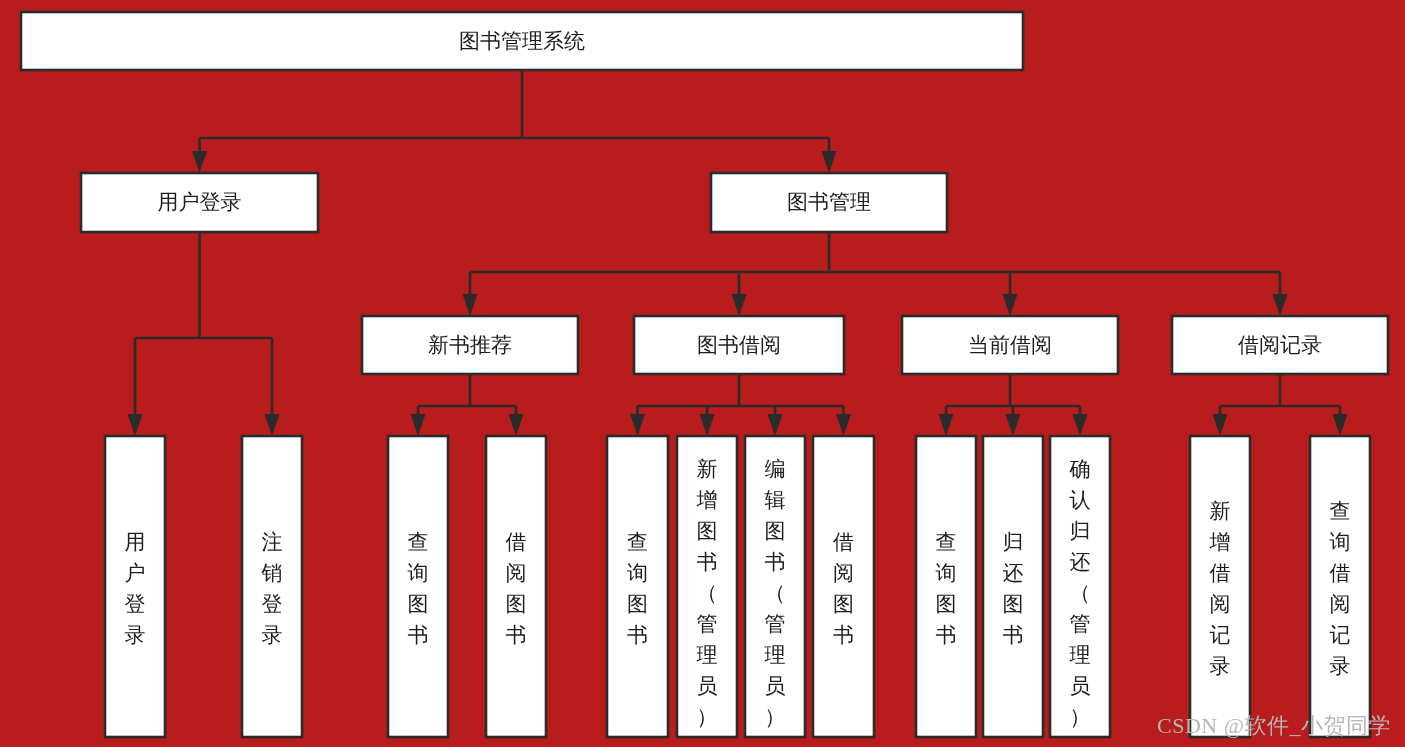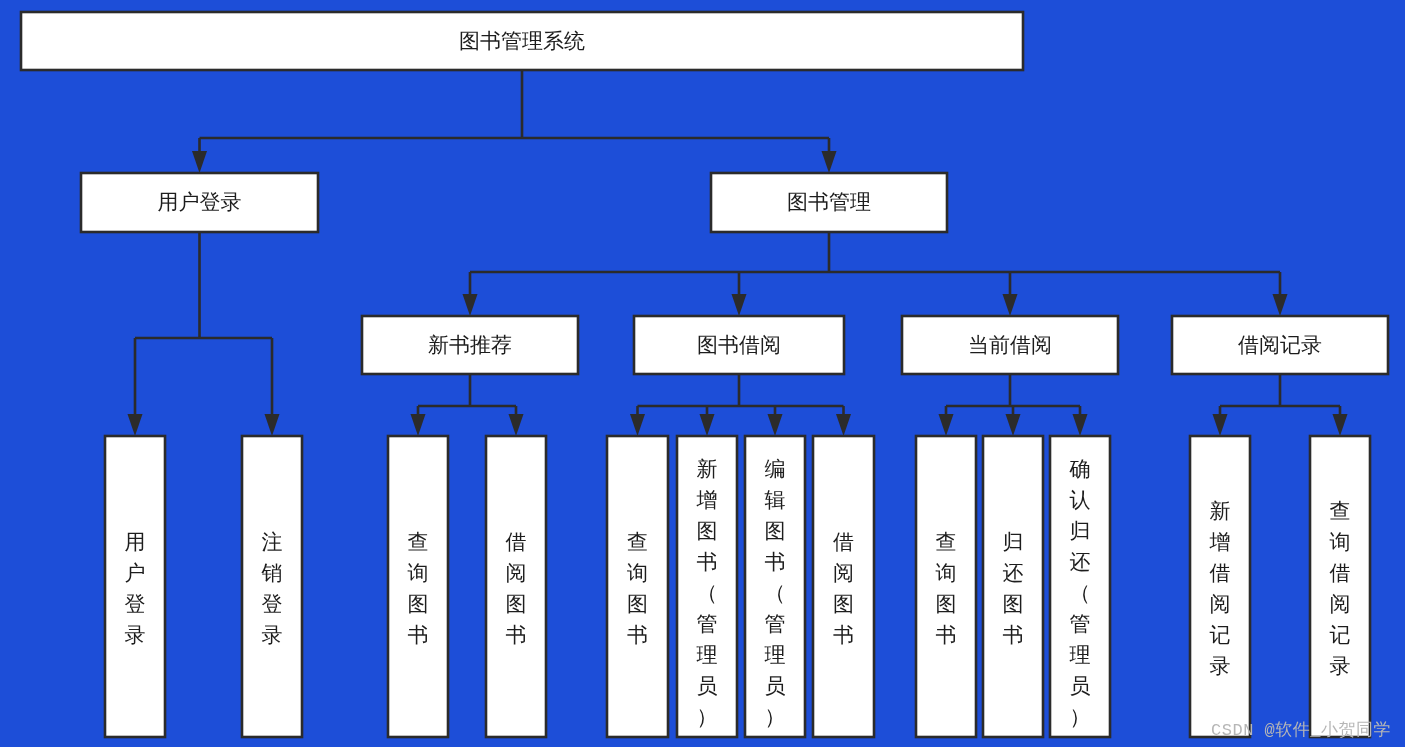--- a/index.html
+++ b/index.html
@@ -10,21 +10,21 @@
   body {
     width: 1405px;
     height: 747px;
     overflow: hidden;
     font-family: "Liberation Sans", "DejaVu Sans", sans-serif;
   }
   #diagram-root {
     position: relative;
     width: 1405px;
     height: 747px;
-    background: #1d4ed8;
+    background: #b91c1c;
   }
   svg.tree-canvas {
     position: absolute;
     left: 0;
     top: 0;
     width: 1405px;
     height: 747px;
     display: block;
   }
   .node-rect {
@@ -52,22 +52,22 @@
   .leaf-label {
     font-family: "Liberation Sans", "DejaVu Sans", sans-serif;
     fill: #1d1d1d;
     font-size: 21px;
     text-anchor: middle;
   }
   .watermark {
     position: absolute;
     right: 14px;
     bottom: 6px;
-    font-family: Liberation Mono, monospace;
-    font-size: 17px;
+    font-family: Liberation Serif, serif;
+    font-size: 22px;
     color: #b6b6b6;
     letter-spacing: 0.5px;
     white-space: nowrap;
     user-select: none;
   }
 </style>
 </head>
 <body>
 
 <div id="diagram-root">

